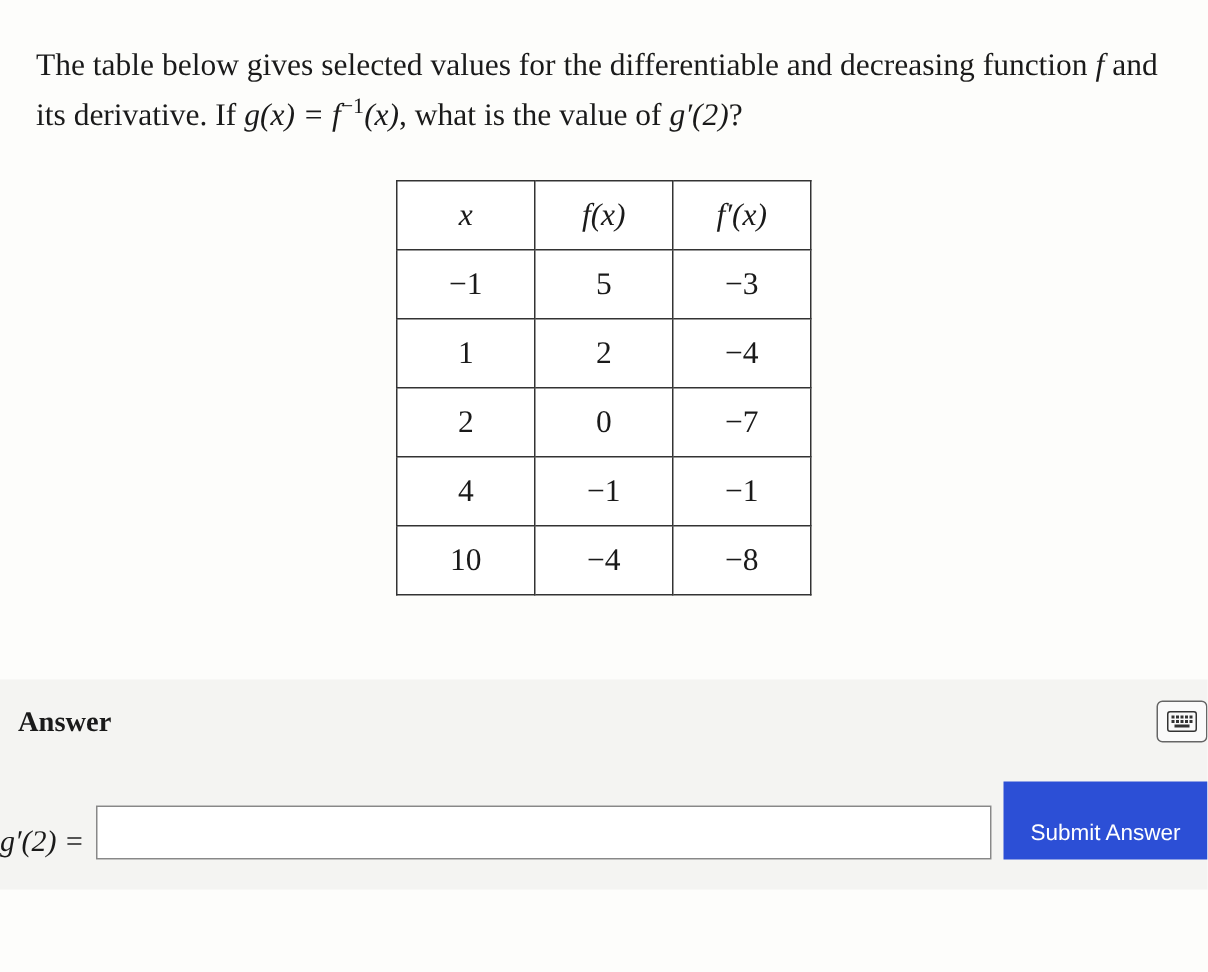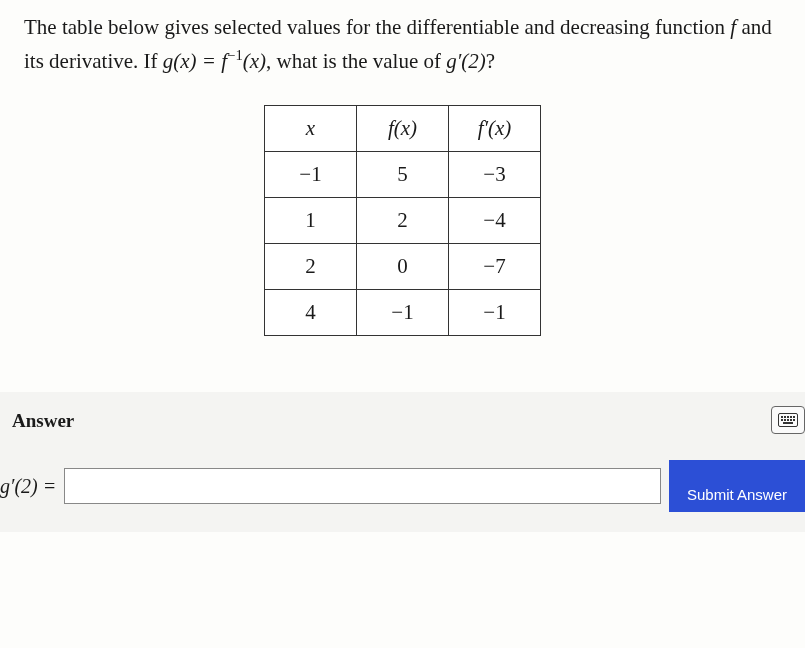--- a/index.html
+++ b/index.html
@@ -8,20 +8,21 @@
       padding: 0;
       font-family: 'Times New Roman', Georgia, serif;
       background: #fdfdfb;
       width: 805px;
       height: 648px;
       overflow: hidden;
       color: #1a1a1a;
     }
     .container {
       padding: 12px 24px 20px 24px;
+      margin-top: 16px;
     }
     .question {
       font-size: 21px;
       line-height: 1.5;
       margin-bottom: 28px;
     }
     .math-i { font-style: italic; font-family: 'Times New Roman', serif; }
     .table-wrap {
       display: flex;
       justify-content: center;
@@ -51,21 +52,21 @@
     }
     .answer-label {
       font-size: 19px;
       font-weight: bold;
       margin-bottom: 28px;
       font-family: 'Times New Roman', serif;
       padding-left: 12px;
     }
     .answer-row {
       display: flex;
-      align-items: center;
+      align-items: flex-end;
       gap: 8px;
     }
     .gprime {
       font-size: 20px;
       font-family: 'Times New Roman', serif;
       white-space: nowrap;
     }
     .answer-input {
       flex: 1;
       height: 36px;
@@ -130,20 +131,25 @@
       <tr>
             <td>2</td>
             <td>0</td>
             <td>−7</td>
           </tr>
       <tr>
             <td>4</td>
             <td>−1</td>
             <td>−1</td>
           </tr>
+      <tr>
+            <td>10</td>
+            <td>−4</td>
+            <td>−8</td>
+          </tr>
     </tbody>
       </table>
   </div>
 </div>
 
 <div class="answer-section">
   <div class="answer-label">Answer</div>
   <div class="kbd-btn">
     <svg width="20" height="14" viewBox="0 0 20 14">
       <rect x="0.5" y="0.5" width="19" height="13" rx="1.5" fill="none" stroke="#333" stroke-width="1"></rect>

